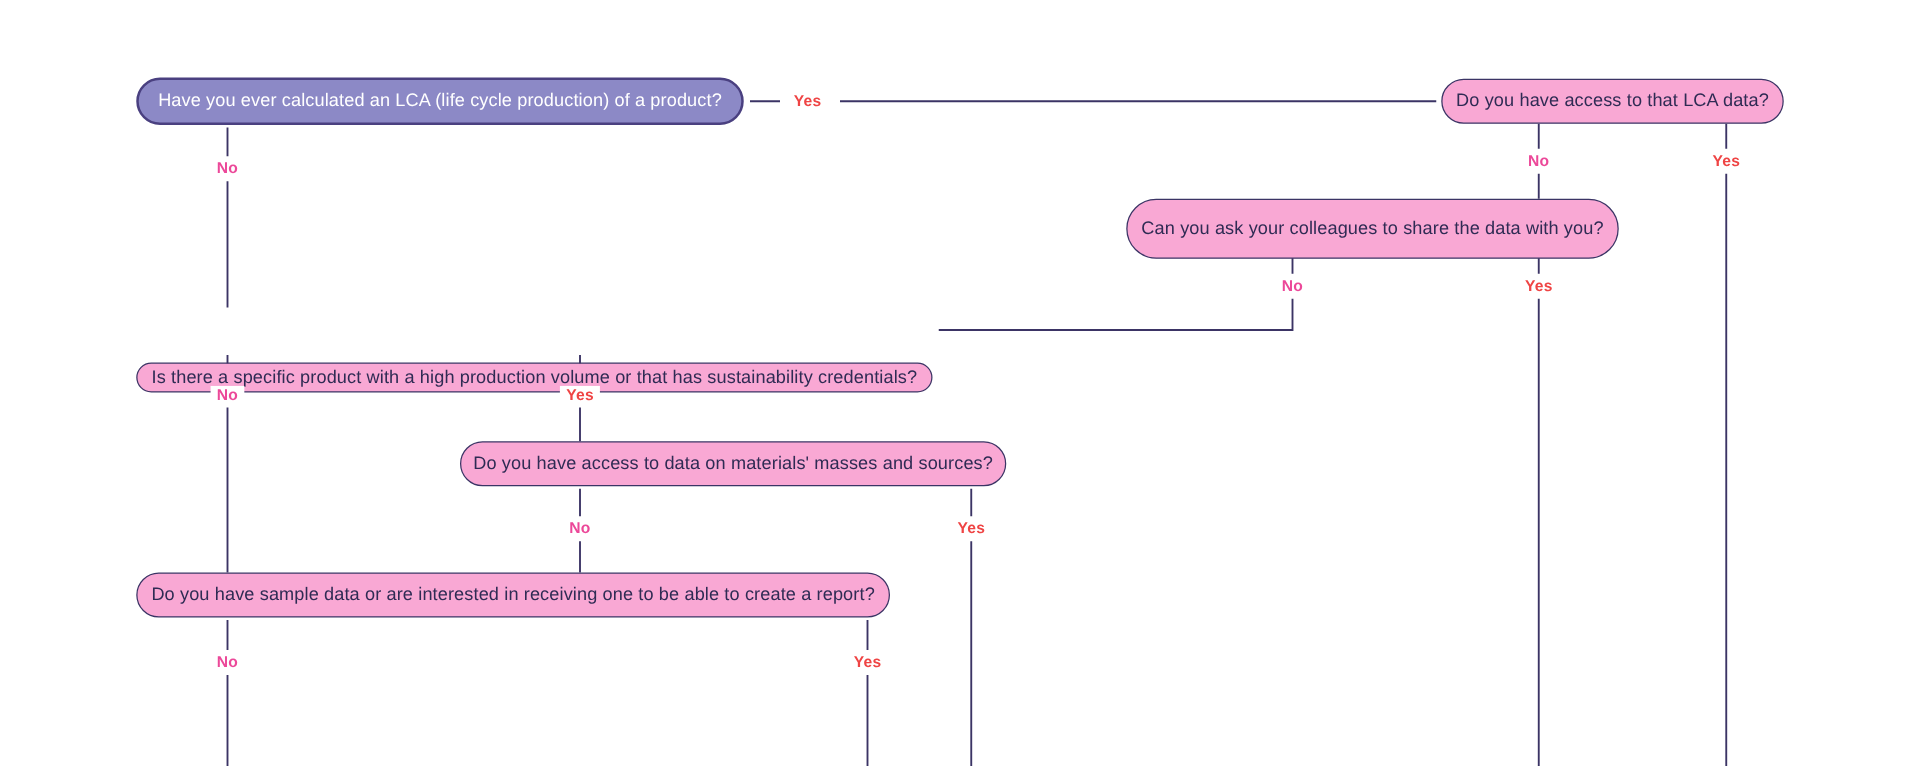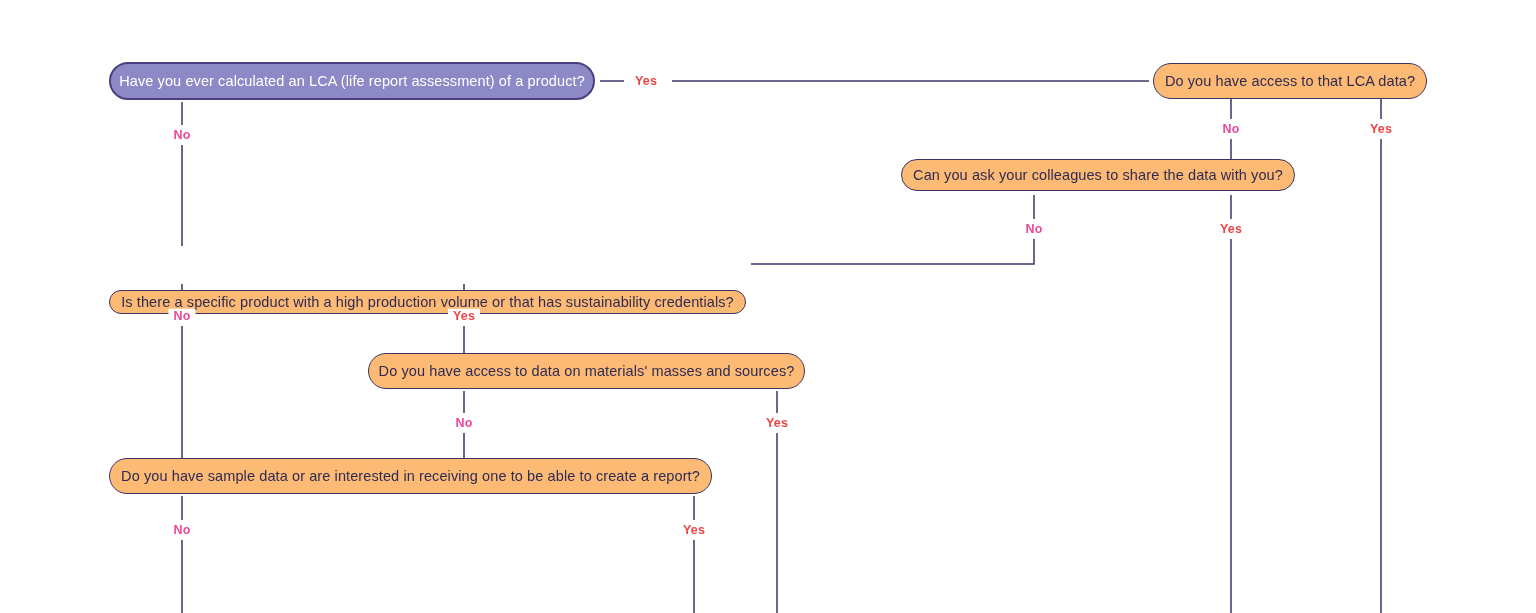--- a/index.html
+++ b/index.html
@@ -25,21 +25,21 @@
     height: 613px;
     pointer-events: none;
   }
   .node {
     position: absolute;
     display: flex;
     align-items: center;
     justify-content: center;
     border: 1.6px solid #3b3465;
     border-radius: 999px;
-    background: #fdba74;
+    background: #f9a8d4;
     color: #2f2b54;
     font-size: 14.5px;
     font-family: "Liberation Sans", sans-serif;
     letter-spacing: 0.1px;
     white-space: nowrap;
     padding: 0 18px;
     height: 36px;
     line-height: 1;
   }
   .node.highlight {
@@ -78,26 +78,26 @@
       <path d="M 182 284 L 182 306 M 182 326 L 182 458" fill="none" stroke="#3b3465" stroke-width="1.5" stroke-linecap="butt"></path>
       <path d="M 464 284 L 464 306 M 464 326 L 464 353" fill="none" stroke="#3b3465" stroke-width="1.5" stroke-linecap="butt"></path>
       <path d="M 464 391 L 464 413 M 464 433 L 464 458" fill="none" stroke="#3b3465" stroke-width="1.5" stroke-linecap="butt"></path>
       <path d="M 777 391 L 777 413 M 777 433 L 777 613" fill="none" stroke="#3b3465" stroke-width="1.5" stroke-linecap="butt"></path>
       <path d="M 182 496 L 182 520 M 182 540 L 182 613" fill="none" stroke="#3b3465" stroke-width="1.5" stroke-linecap="butt"></path>
       <path d="M 694 496 L 694 520 M 694 540 L 694 613" fill="none" stroke="#3b3465" stroke-width="1.5" stroke-linecap="butt"></path>
     </svg>
 
   <div id="node-layer">
       <div class="node highlight" style="left: 109px; top: 62px; width: 486px; height: 38px;">
-        <span>Have you ever calculated an LCA (life report assessment) of a product?</span>
+        <span>Have you ever calculated an LCA (life cycle production) of a product?</span>
       </div>
       <div class="node" style="left: 1153px; top: 63px; width: 274px; height: 36px;">
         <span>Do you have access to that LCA data?</span>
       </div>
-      <div class="node" style="left: 901px; top: 159px; width: 394px; height: 32px;">
+      <div class="node" style="left: 901px; top: 159px; width: 394px; height: 48px;">
         <span>Can you ask your colleagues to share the data with you?</span>
       </div>
       <div class="node" style="left: 109px; top: 246px; width: 637px; height: 24px; margin-top: 44px;">
         <span>Is there a specific product with a high production volume or that has sustainability credentials?</span>
       </div>
       <div class="node" style="left: 368px; top: 353px; width: 437px; height: 36px; justify-content: center;">
         <span>Do you have access to data on materials' masses and sources?</span>
       </div>
       <div class="node" style="left: 109px; top: 458px; width: 603px; height: 36px;">
         <span>Do you have sample data or are interested in receiving one to be able to create a report?</span>

